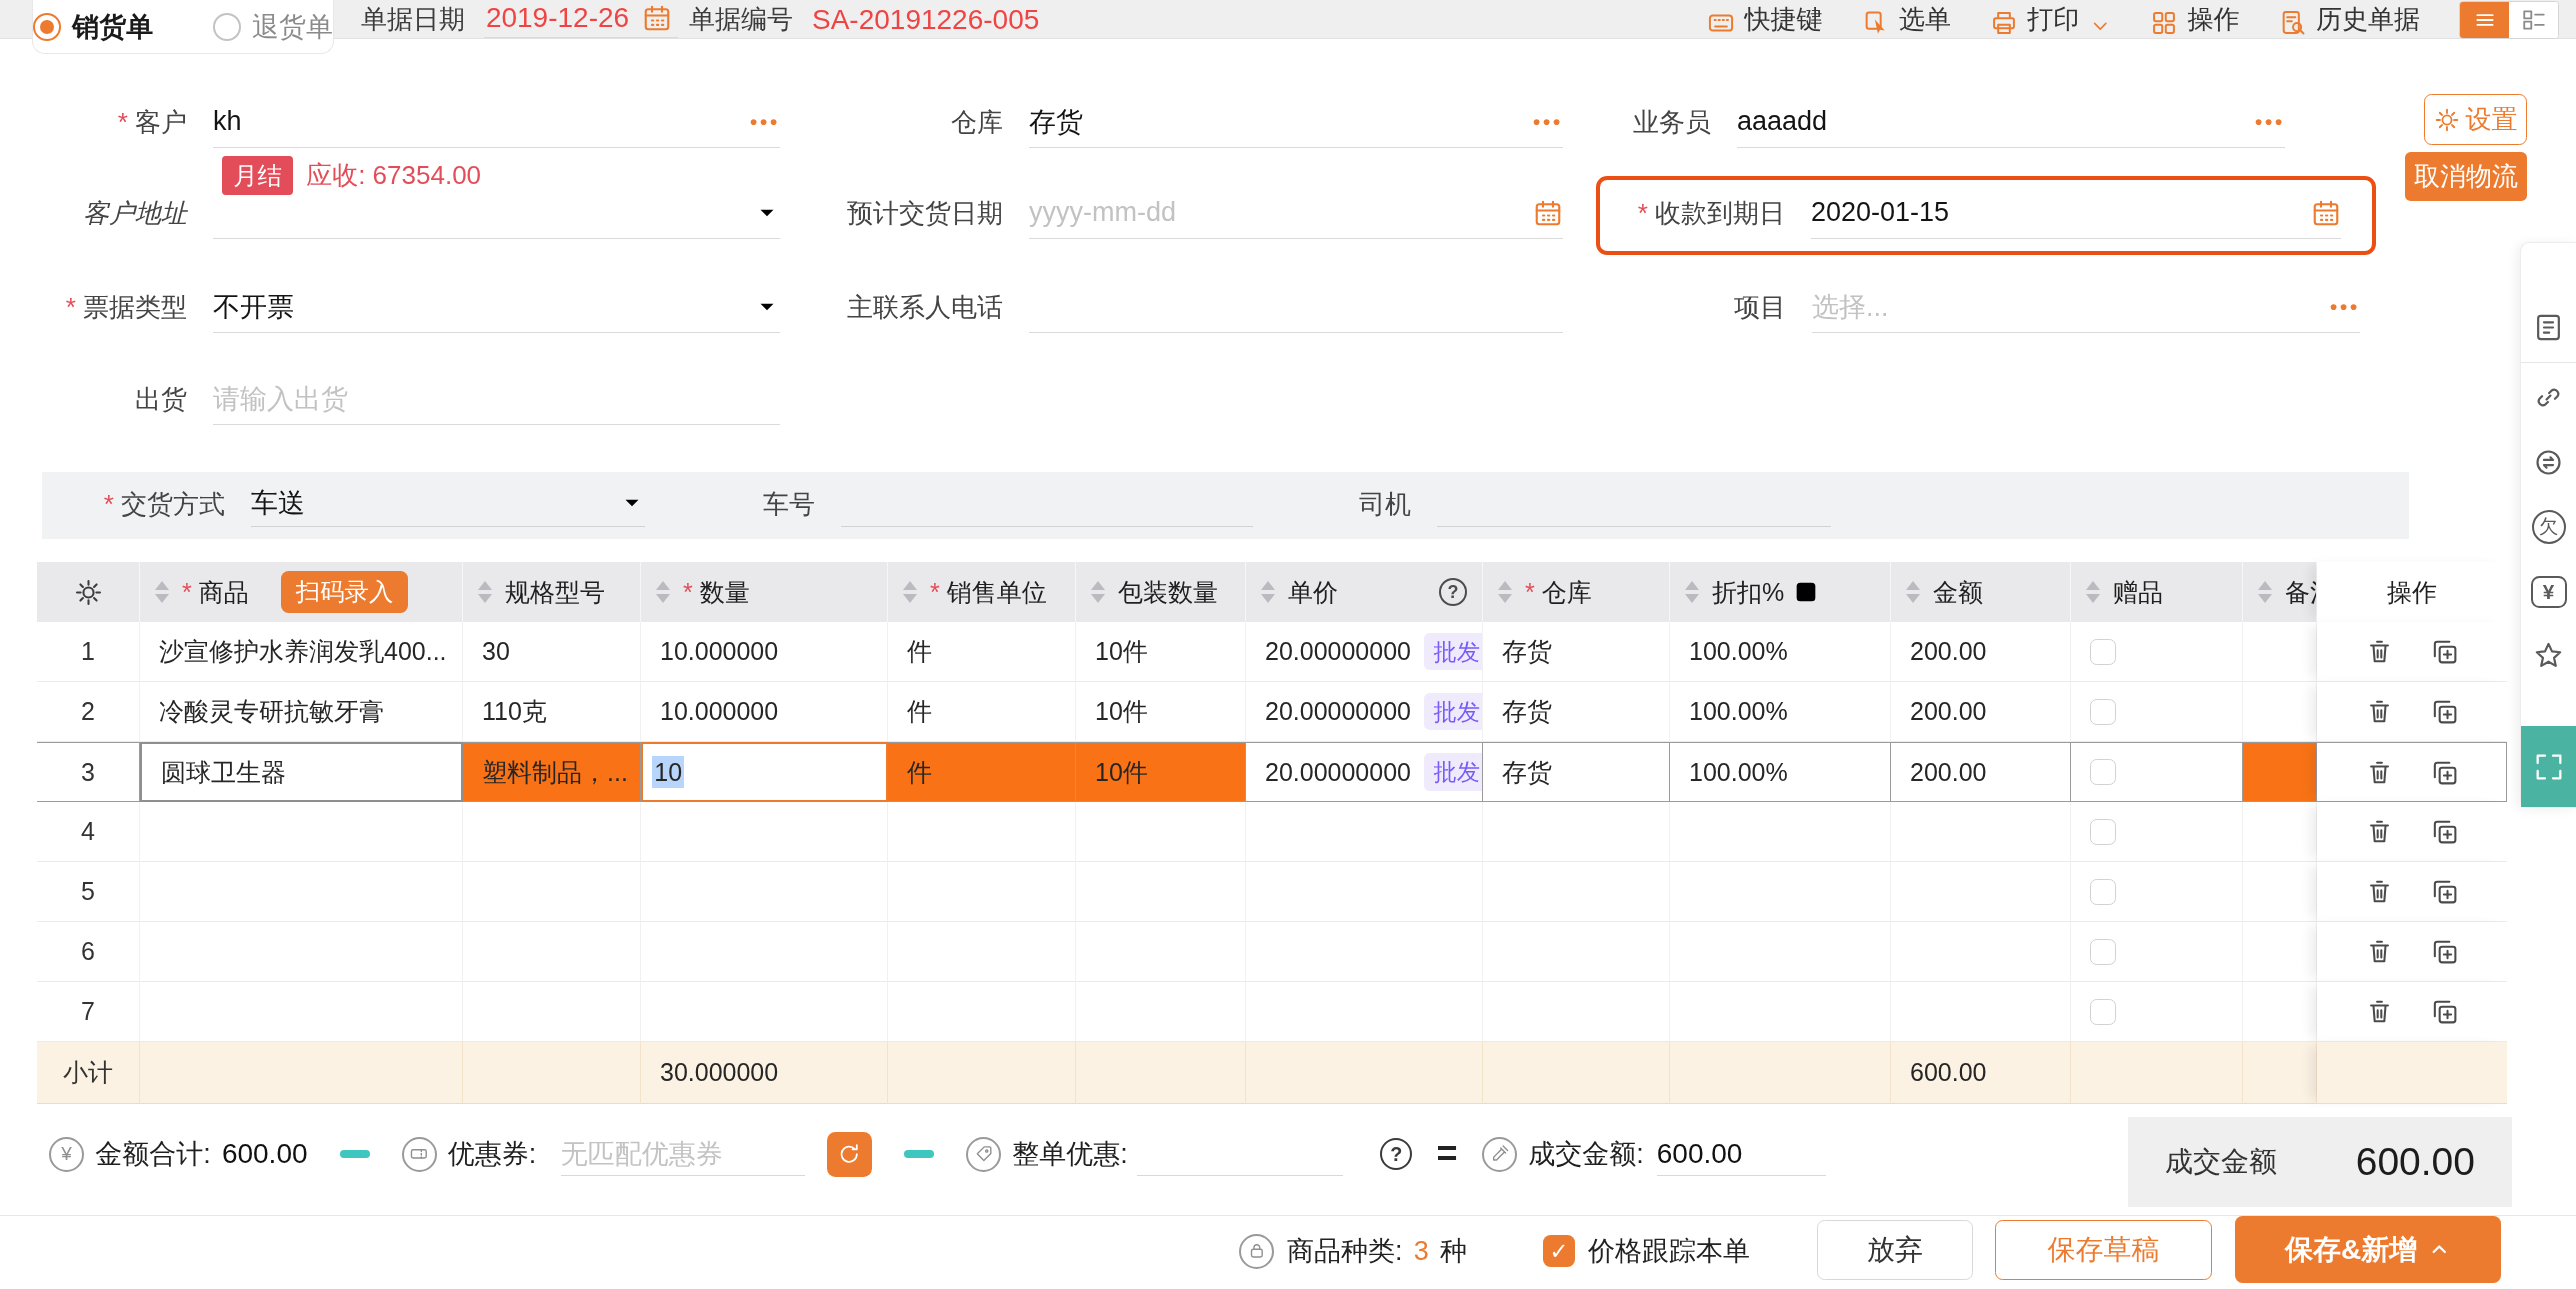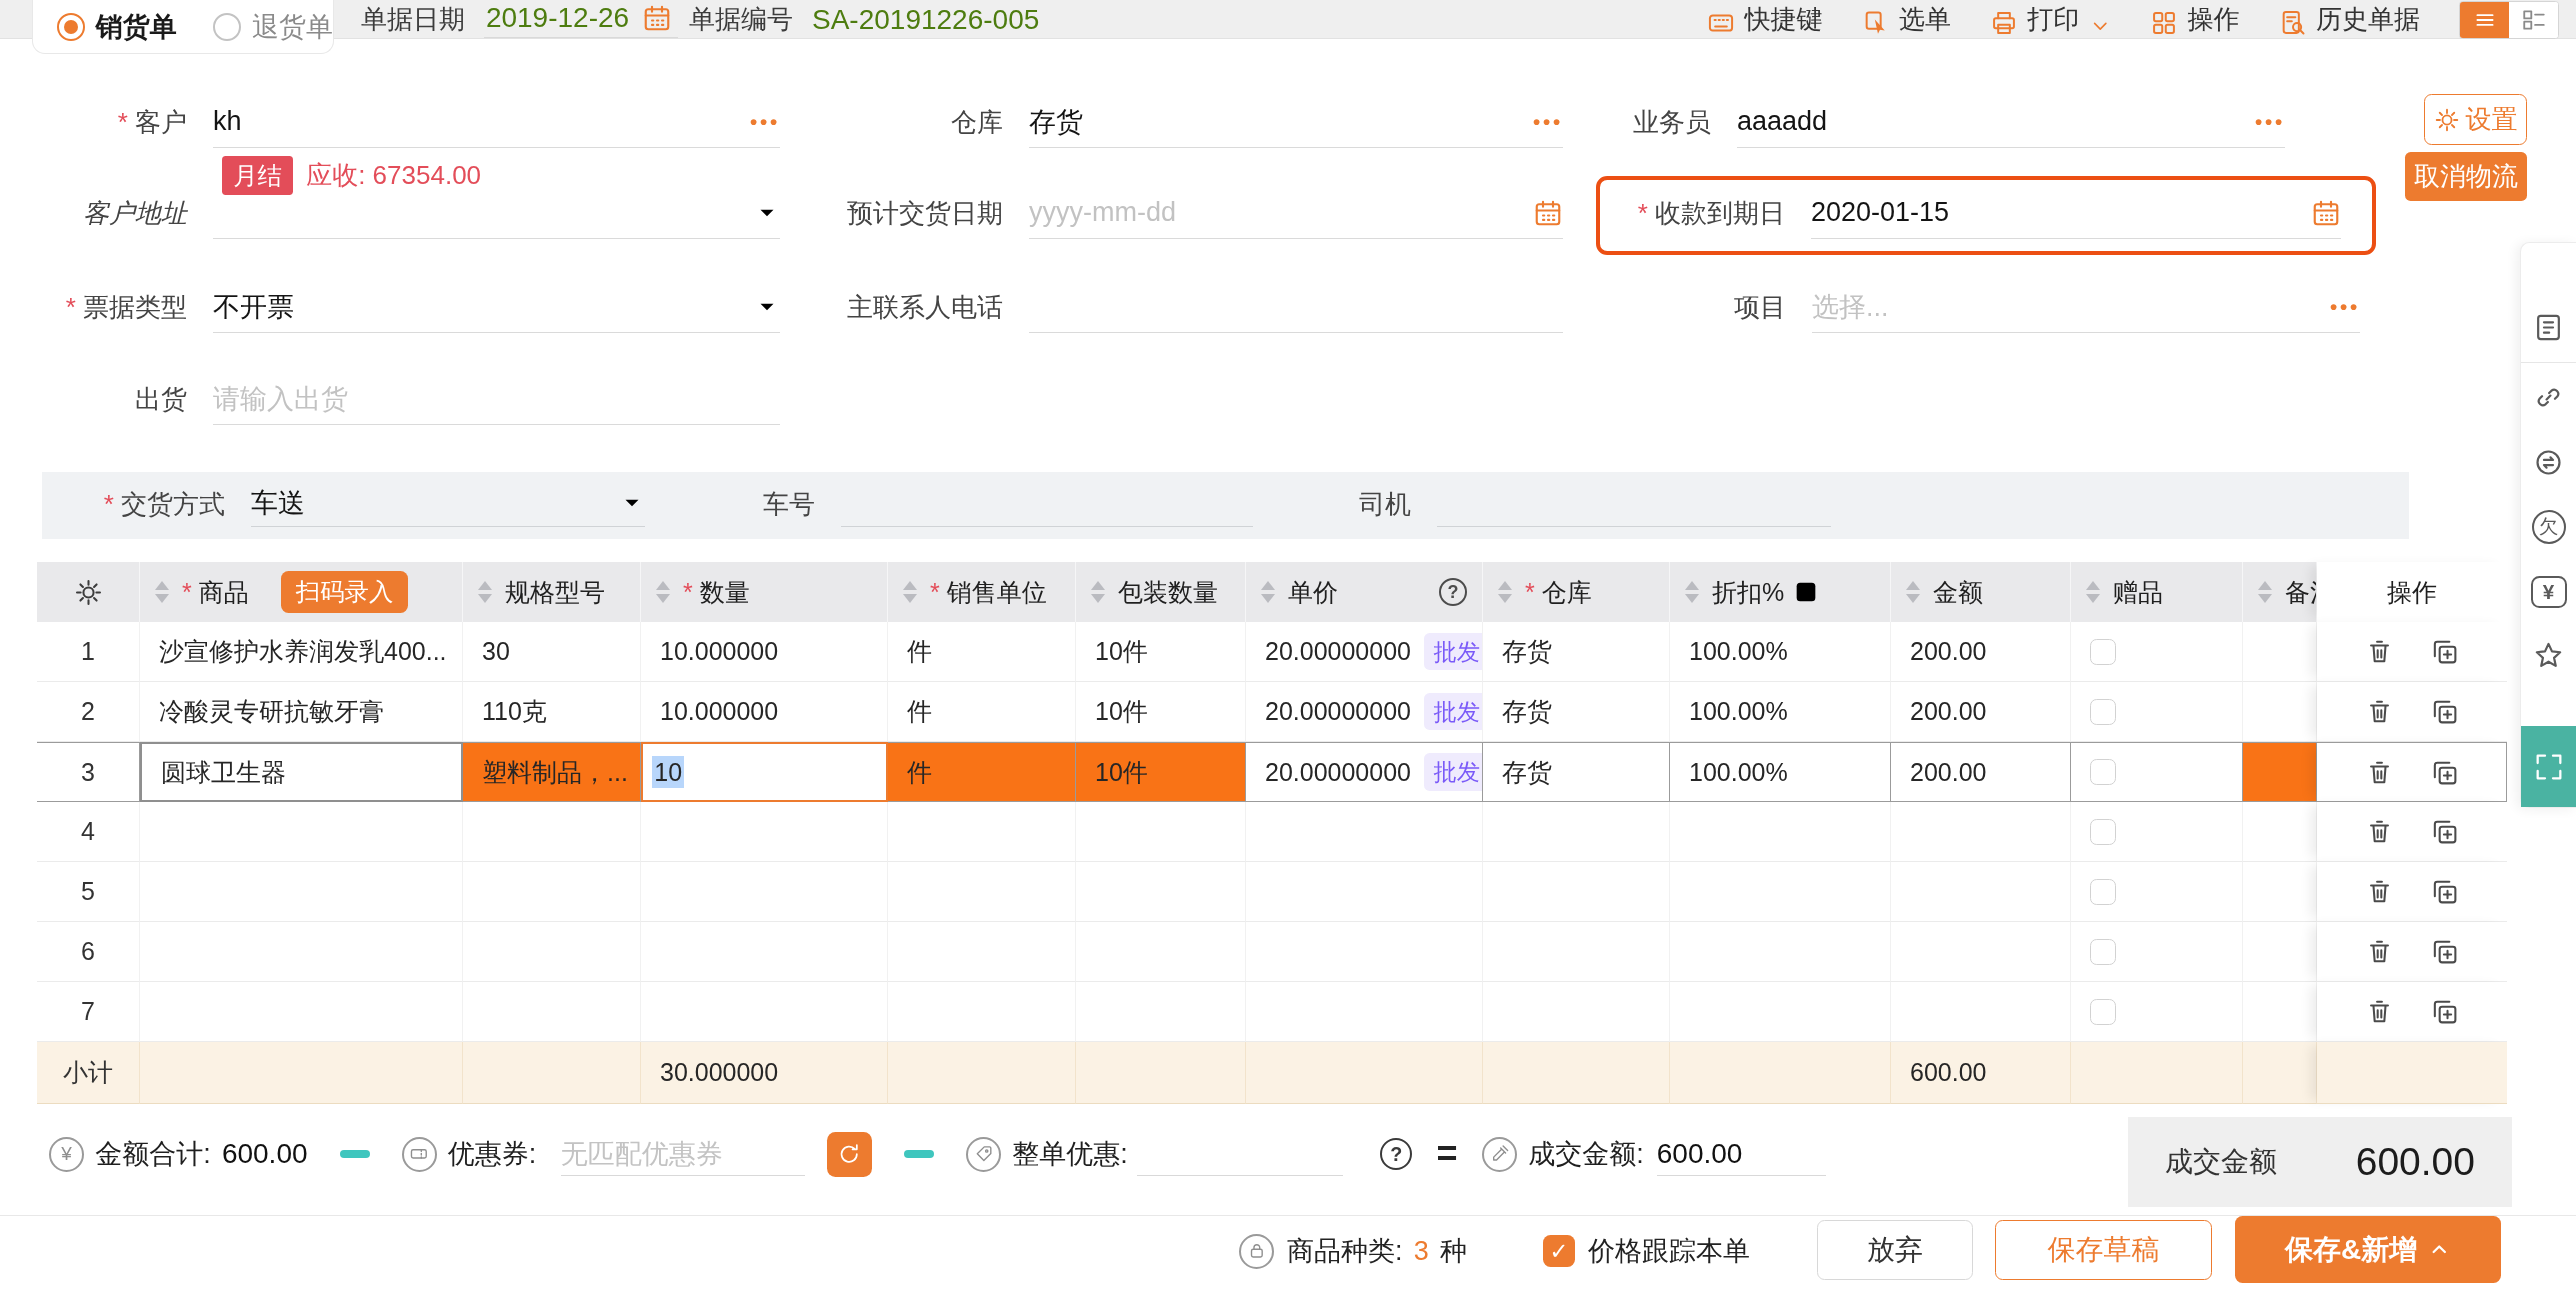--- a/index.html
+++ b/index.html
@@ -3,30 +3,30 @@
 <meta charset="utf-8">
 <style>
 *{margin:0;padding:0;box-sizing:border-box;}
 html,body{width:2576px;height:1290px;}
 body{font-family:"Liberation Sans","DejaVu Sans",sans-serif;background:#fff;color:#333;}
 .app{position:relative;width:2576px;height:1290px;overflow:hidden;background:#fff;}
 .ic{width:32px;height:32px;stroke:currentColor;fill:none;stroke-width:1.7;stroke-linecap:round;stroke-linejoin:round;flex:none;}
 .or{color:#ED7B2F;}
 
 .topbar{position:absolute;left:0;top:0;width:2576px;height:39px;background:#efefef;border-bottom:0.9px solid #e2e2e2;}
-.tab-pane{position:absolute;left:32px;top:0;width:302px;height:54px;background:#fff;border:0.9px solid #e8e8e8;border-top:none;border-radius:0 0 13px 13px;display:flex;align-items:center;justify-content:flex-end;gap:36px;z-index:3;}
+.tab-pane{position:absolute;left:32px;top:0;width:302px;height:54px;background:#fff;border:0.9px solid #e8e8e8;border-top:none;border-radius:0 0 13px 13px;display:flex;align-items:center;justify-content:space-between;gap:36px;z-index:3;}
 .radio{display:flex;align-items:center;gap:11.2px;font-size:27px;color:#8a8a8a;cursor:pointer;}
 .radio.sel{color:#1a1a1a;font-weight:bold;}
 .rdot{width:28px;height:28px;border-radius:50%;border:2.8px solid #c3c3c3;background:#fff;display:inline-flex;align-items:center;justify-content:center;}
 .rdot.on{border-color:#ED7B2F;}
 .rdot.on::after{content:"";width:14px;height:14px;border-radius:50%;background:#ED7B2F;}
 .tbf{position:absolute;top:0;height:39px;display:flex;align-items:center;gap:19px;font-size:26px;}
 .tb-label{color:#3c3c3c;}
 .tb-group{display:flex;align-items:center;gap:13px;border-bottom:1.9px solid #d9d9d9;height:37px;padding:0 5.6px 1.9px 1.9px;}
-.tb-value{color:#4d7c0f;font-size:28px;}
+.tb-value{color:#ef4444;font-size:28px;}
 .tb-actions{position:absolute;right:17px;top:0;height:39px;display:flex;align-items:center;gap:39px;}
 .tb-act{display:flex;align-items:flex-end;gap:9.4px;font-size:26px;color:#333;cursor:pointer;}
 .tb-act .ic{width:28px;height:28px;}
 .view-toggle{display:flex;border:1.9px solid #d5d5d5;border-radius:3.7px;overflow:hidden;background:#fff;}
 .vt{width:49px;height:36px;display:flex;align-items:center;justify-content:center;color:#8a8a8a;background:#fff;}
 .vt.active{background:#ED7B2F;color:#fff;}
 
 .ff{position:absolute;display:flex;align-items:flex-start;z-index:2;}
 .lbl{font-size:26px;color:#444;text-align:right;padding-top:9.4px;white-space:nowrap;}
 .req::before{content:"* ";color:#E34D59;}

